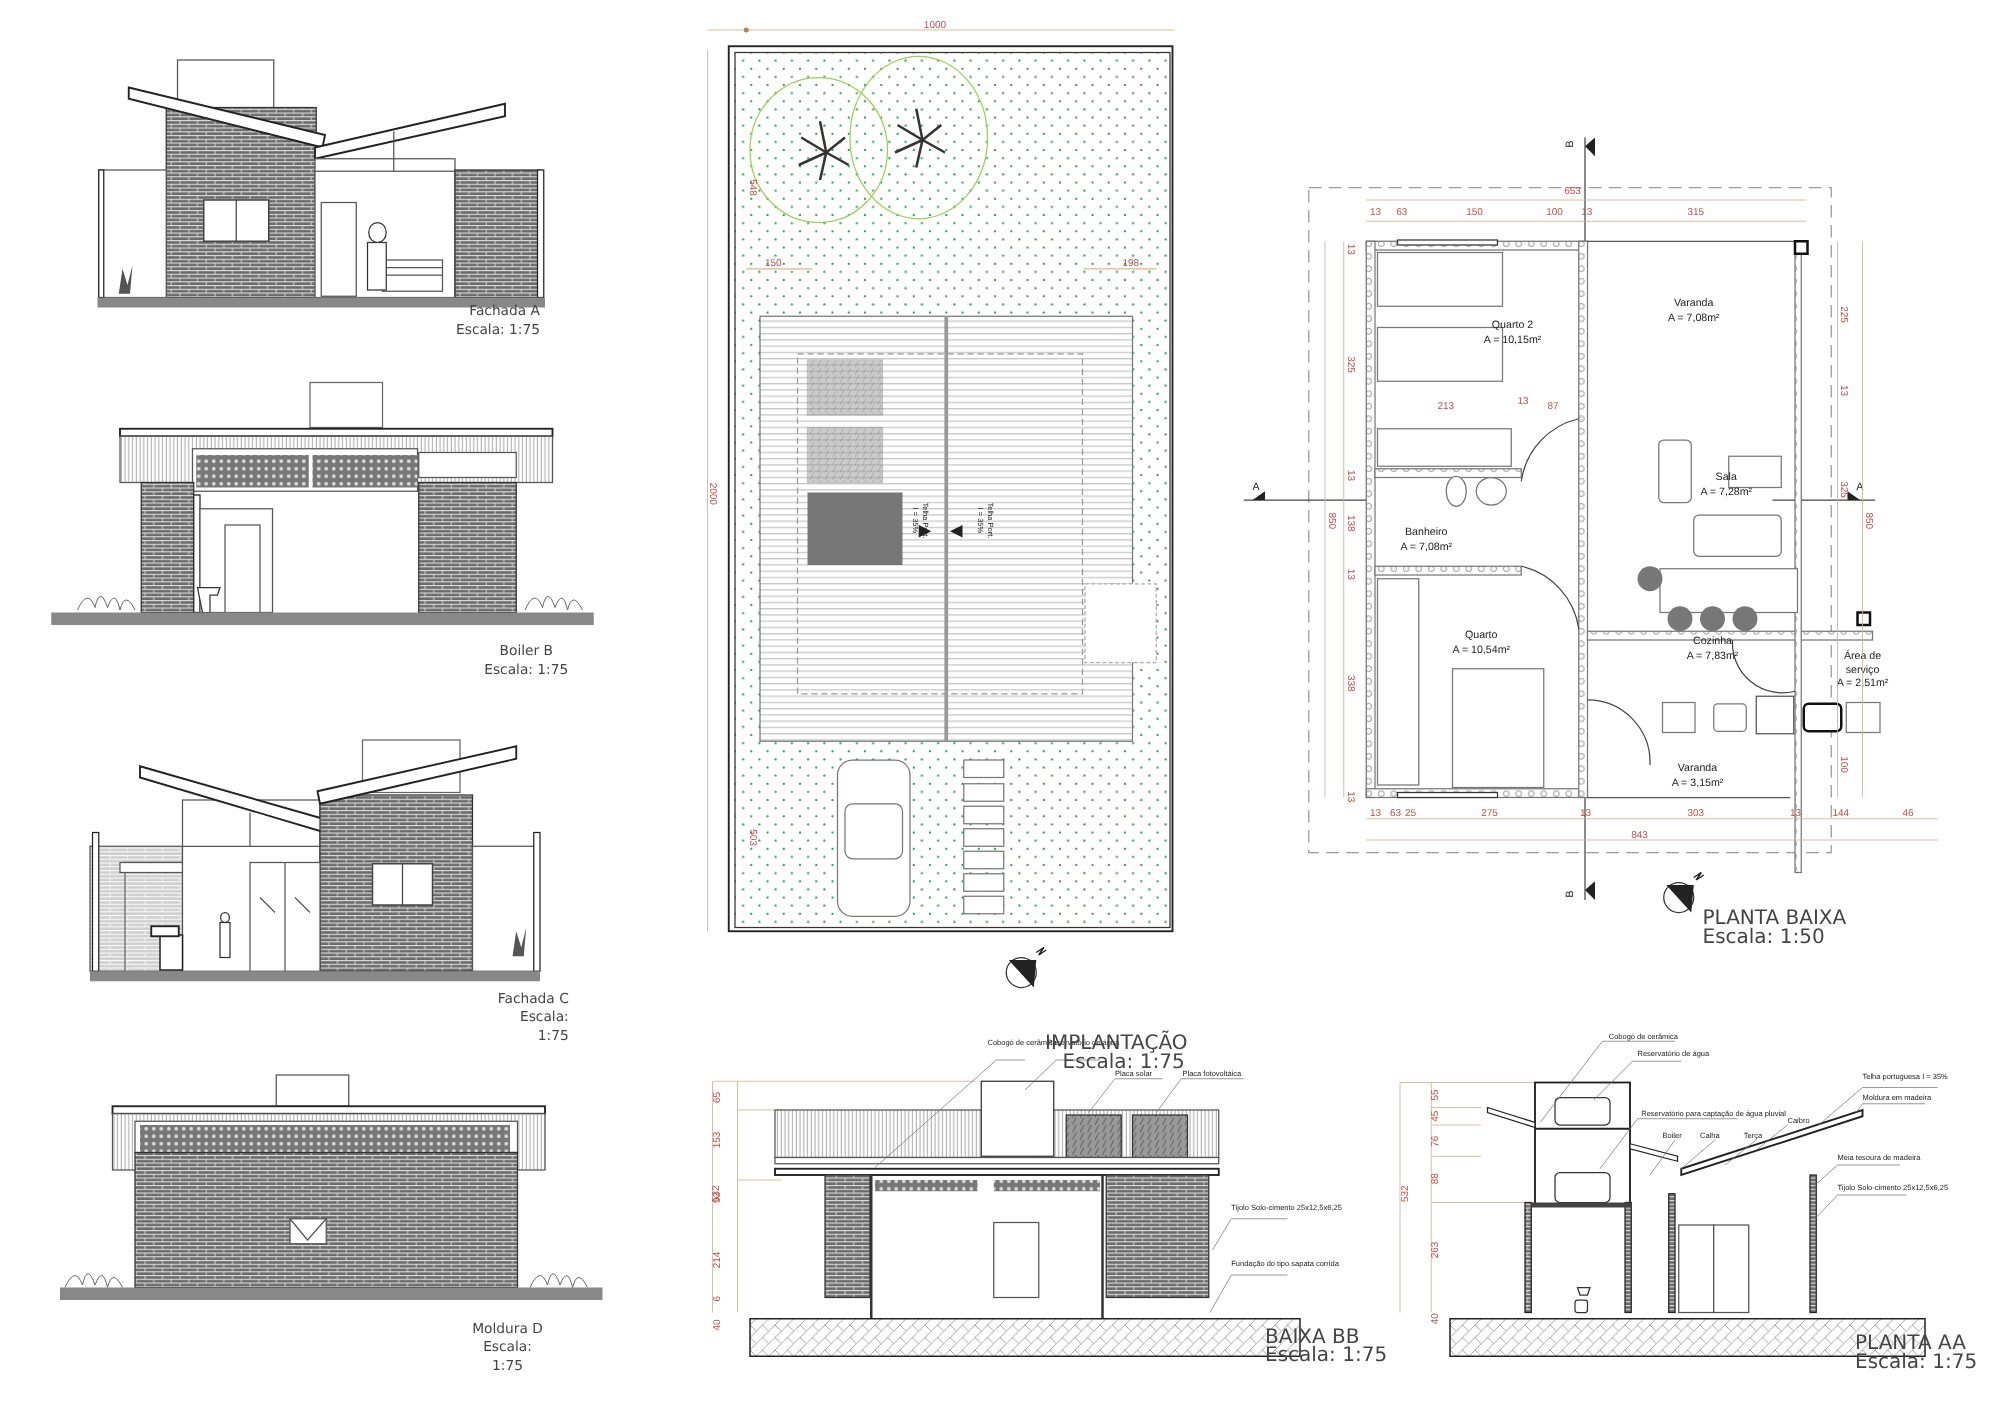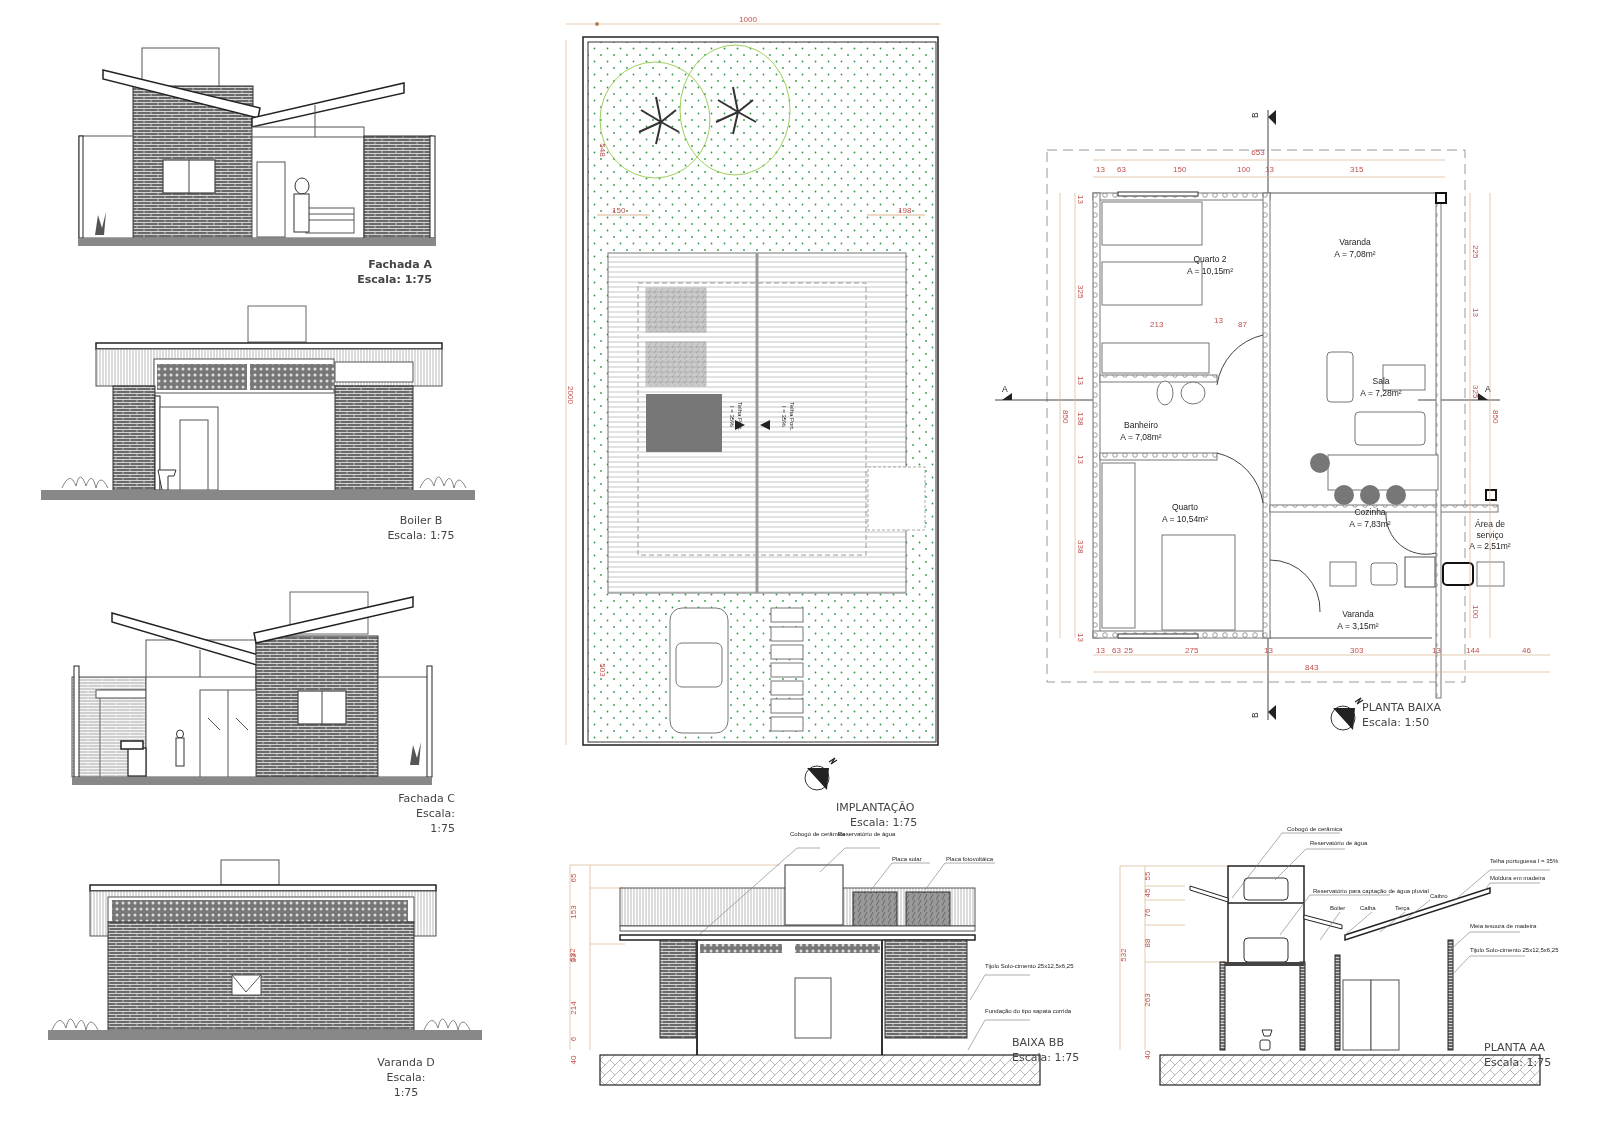--- a/index.html
+++ b/index.html
@@ -1,20 +1,20 @@
 <!DOCTYPE html>
 <html><head>
 <meta charset="utf-8">
 <style>
   html,body{margin:0;padding:0;background:#fff;}
   body{width:1600px;height:1132px;position:relative;overflow:hidden;font-family:"Liberation Sans",sans-serif;}
   svg{position:absolute;left:0;top:0;}
   .cap{position:absolute;font-family:"DejaVu Sans",sans-serif;font-size:11px;color:#444;line-height:15px;}
   .cap-r{text-align:right;}
-  .title-big{font-size:11px;}
+  .title-big{font-size:16px;margin-top:26px;}
   .dim{font-family:"Liberation Sans",sans-serif;font-size:8px;fill:#c0504d;}
   .lbl{font-family:"Liberation Sans",sans-serif;font-size:8.5px;fill:#222;}
   .note{font-family:"Liberation Sans",sans-serif;font-size:6px;fill:#222;}
 </style>
 </head>
 <body>
 
 <svg width="1600" height="1132" viewBox="0 0 1600 1132" xmlns="http://www.w3.org/2000/svg">
   <defs>
     <pattern id="brick" width="14" height="6" patternUnits="userSpaceOnUse">
@@ -440,34 +440,34 @@
     <text class="note" x="1360" y="910">Calha</text>
     <text class="note" x="1395" y="910">Terça</text>
     <text class="note" x="1430" y="898">Caibro</text>
     <text class="note" x="1490" y="863">Telha portuguesa I = 35%</text>
     <text class="note" x="1490" y="880">Moldura em madeira</text>
     <text class="note" x="1470" y="928">Meia tesoura de madeira</text>
     <text class="note" x="1470" y="952">Tijolo Solo-cimento 25x12,5x6,25</text>
   </g>
 </svg>
 
-<div class="cap cap-r" style="left:350px;top:257px;width:82px;font-weight:bold;">
+<div class="cap cap-r" style="left:350px;top:241px;width:82px;">
   <div>Fachada A</div>
   <div>Escala: 1:75</div>
 </div>
 <div class="cap" style="left:376px;top:513px;width:90px;text-align:center;">
   <div>Boiler B</div>
   <div>Escala: 1:75</div>
 </div>
 <div class="cap" style="left:391px;top:791px;width:64px;text-align:right;">
   <div>Fachada C</div>
   <div>Escala: 1:75</div>
 </div>
 <div class="cap" style="left:374px;top:1055px;width:64px;text-align:center;">
-  <div>Varanda D</div>
+  <div>Moldura D</div>
   <div>Escala: 1:75</div>
 </div>
 <div class="cap title-big" style="left:836px;top:800px;">
   <div>IMPLANTAÇÃO</div>
   <div style="margin-left:14px;">Escala: 1:75</div>
 </div>
 <div class="cap title-big" style="left:1362px;top:700px;">
   <div>PLANTA BAIXA</div>
   <div>Escala: 1:50</div>
 </div>

